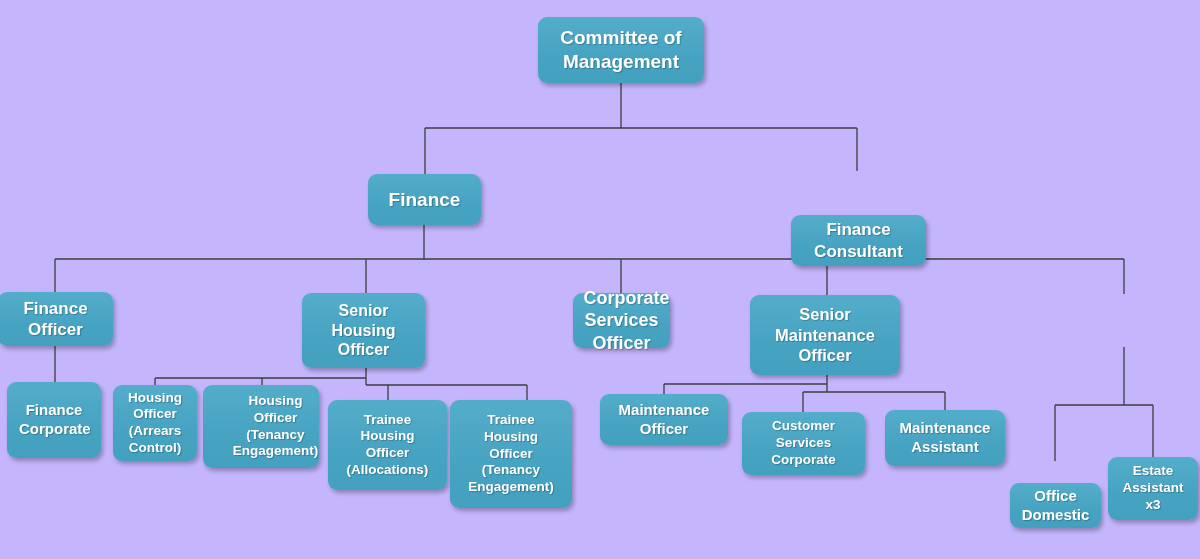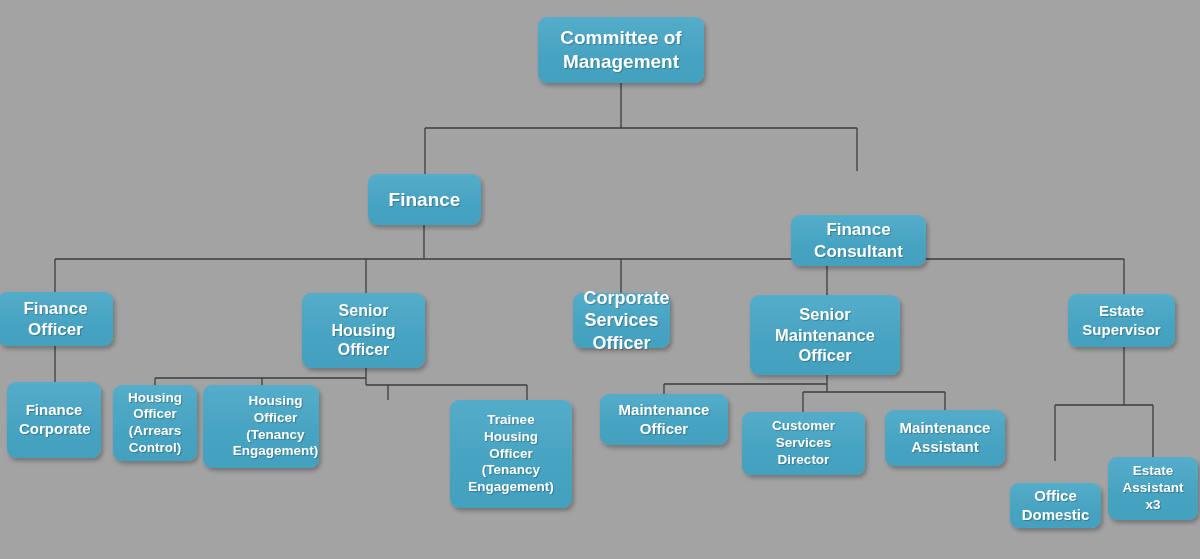--- a/index.html
+++ b/index.html
@@ -60,21 +60,21 @@
   .n-maintenance_assistant{left:885px;top:410px;width:120px;height:56px;font-size:15px;}
   .n-maintenance_assistant .lbl{max-width:95px;}
   .n-office_domestic{left:1010px;top:483px;width:91px;height:45px;font-size:15px;}
   .n-office_domestic .lbl{max-width:70px;}
   .n-estate_assistant{left:1108px;top:457px;width:90px;height:63px;font-size:13.5px;}
   .n-estate_assistant .lbl{max-width:62px;}
 </style>
 </head>
 <body>
 
-<div class="stage" style="--wire: #3e3e3e; background: #a3a3a3;">
+<div class="stage" style="--wire: #3e3e3e; background: #c4b5fd;">
 
   <svg class="wires" viewBox="0 0 1200 559" xmlns="http://www.w3.org/2000/svg">
     <path d="M621 83 V128 M425 128 H857 M425 128 V174 M857 128 V171"></path>
     <path d="M424 225 V259 M55 259 H1124 M55 259 V292 M366 259 V293 M621 259 V293 M827 259 V295 M1124 259 V294"></path>
     <path d="M55 346 V382"></path>
     <path d="M366 368 V378 M155 378 H366 M155 378 V385 M262 378 V385 M366 378 V385 M366 385 H527 M388 385 V400 M527 385 V400"></path>
     <path d="M827 375 V384 M664 384 H827 M664 384 V394 M827 384 V392 M803 392 H945 M803 392 V412 M945 392 V410"></path>
     <path d="M1124 347 V405 M1055 405 H1153 M1055 405 V461 M1153 405 V457"></path>
   </svg>
 
@@ -99,47 +99,47 @@
   </div>
 
   <div class="node n-corporate_services_officer">
     <span class="lbl">Corporate Services Officer</span>
   </div>
 
   <div class="node n-senior_maintenance_officer">
     <span class="lbl">Senior Maintenance Officer</span>
   </div>
 
-  <div class="node n-estate_supervisor">
-    <span class="lbl">Estate Supervisor</span>
-  </div>
 
   <div class="node n-finance_assistant">
     <span class="lbl">Finance Corporate</span>
   </div>
 
   <div class="node n-housing_officer_arrears">
     <span class="lbl">Housing Officer (Arrears Control)</span>
   </div>
 
   <div class="node n-housing_officer_tenancy">
     <span class="lbl">Housing Officer (Tenancy Engagement)</span>
   </div>
 
+  <div class="node n-trainee_housing_officer_allocations">
+    <span class="lbl">Trainee Housing Officer (Allocations)</span>
+  </div>
 
   <div class="node n-trainee_housing_officer_tenancy">
     <span class="lbl">Trainee Housing Officer (Tenancy Engagement)</span>
   </div>
 
   <div class="node n-maintenance_officer">
     <span class="lbl">Maintenance Officer</span>
   </div>
 
   <div class="node n-customer_services_assistant">
-    <span class="lbl">Customer Services Director</span>
+    <span class="lbl">Customer Services Corporate</span>
   </div>
 
   <div class="node n-maintenance_assistant">
     <span class="lbl">Maintenance Assistant</span>
   </div>
 
   <div class="node n-office_domestic">
     <span class="lbl">Office Domestic</span>
   </div>
 

